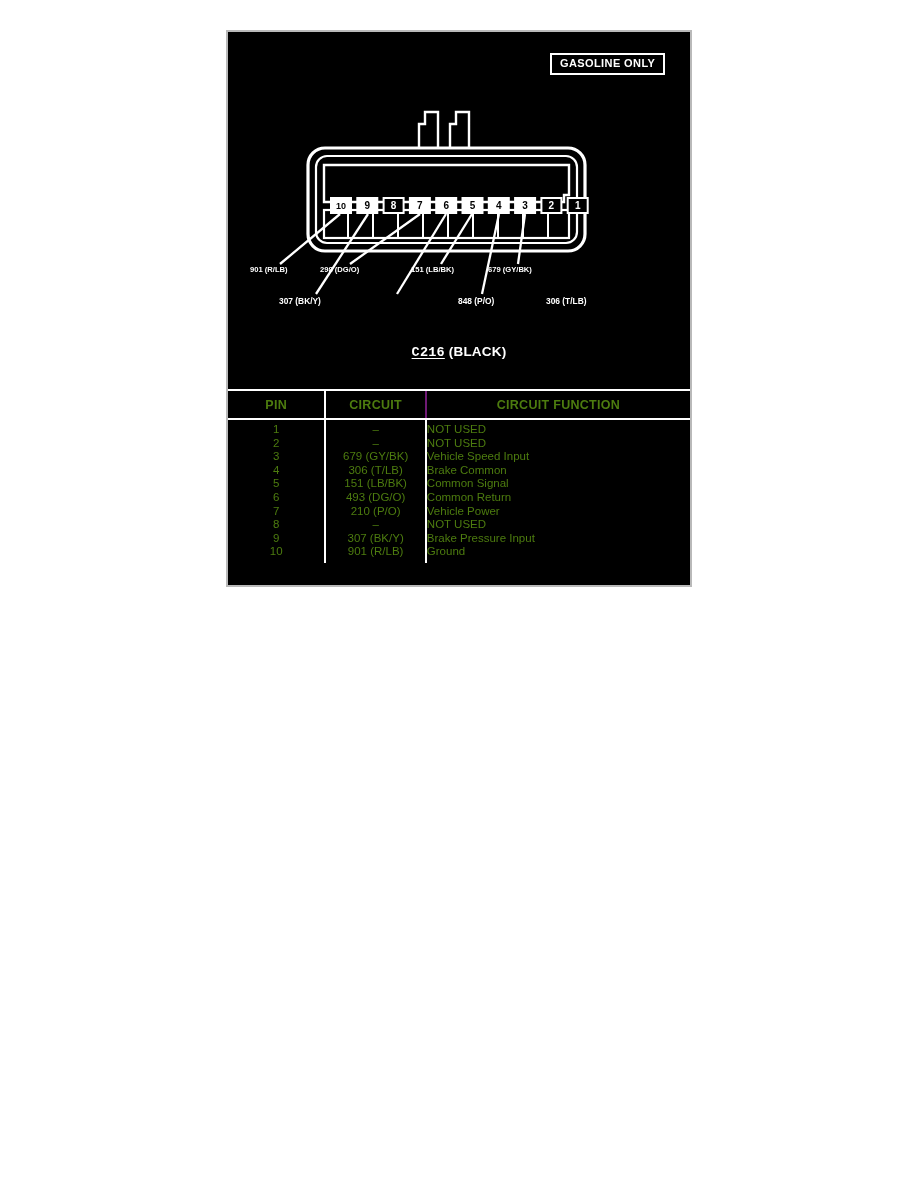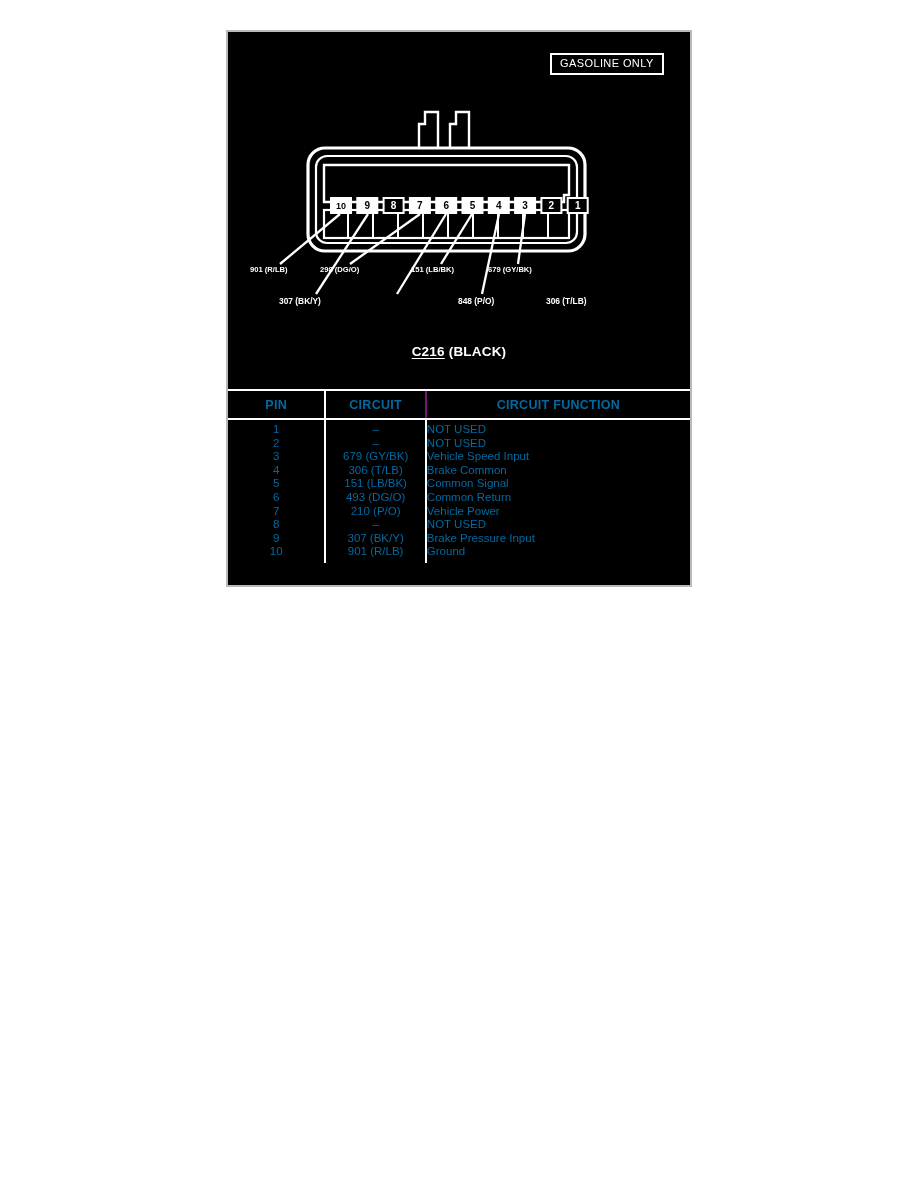--- a/index.html
+++ b/index.html
@@ -24,48 +24,48 @@
     background:#000000;
     overflow:hidden;
   }
 
   
   #gas-badge{
     position:absolute;left:322px;top:21px;
     border:2px solid #ffffff;
     padding:3px 8px 4px 8px;
     color:#ffffff;
-    font-size:11px;font-weight:normal;letter-spacing:.4px;
+    font-size:11px;font-weight:bold;letter-spacing:.4px;
     line-height:11px;
     white-space:nowrap;
   }
 
   
   #connector{position:absolute;left:0;top:0;width:462px;height:360px;}
 
   
   #title-block{
     position:absolute;left:0;top:312px;width:462px;
     text-align:center;color:#fff;
   }
   #conn-id{
     font-size:13.5px;font-weight:bold;letter-spacing:.2px;
     line-height:16px;
   }
-  #conn-id .u{text-decoration:underline;text-underline-offset:2px;}
+  #conn-id .u{text-decoration:underline;text-underline-offset:2px;font-family:Liberation Mono, monospace;}
   #conn-name{
     font-size:12.5px;font-weight:bold;letter-spacing:.1px;
     margin-top:5px;line-height:15px;
   }
 
   
   #pin-table{
     position:absolute;left:0px;top:357px;width:462px;
     border-top:2px solid #ffffff;
-    color:#0369a1;
+    color:#4d7c0f;
   }
   table{border-collapse:collapse;width:462px;table-layout:fixed;}
   th,td{padding:0;vertical-align:middle;}
   thead th{
     font-size:12.5px;font-weight:bold;letter-spacing:.3px;
     height:27px;text-align:center;
     border-bottom:2px solid #ffffff;
   }
   .col-pin{width:97px;border-right:2px solid #ffffff;}
   .col-cir{width:100px;border-right:2px solid #701a75;}

